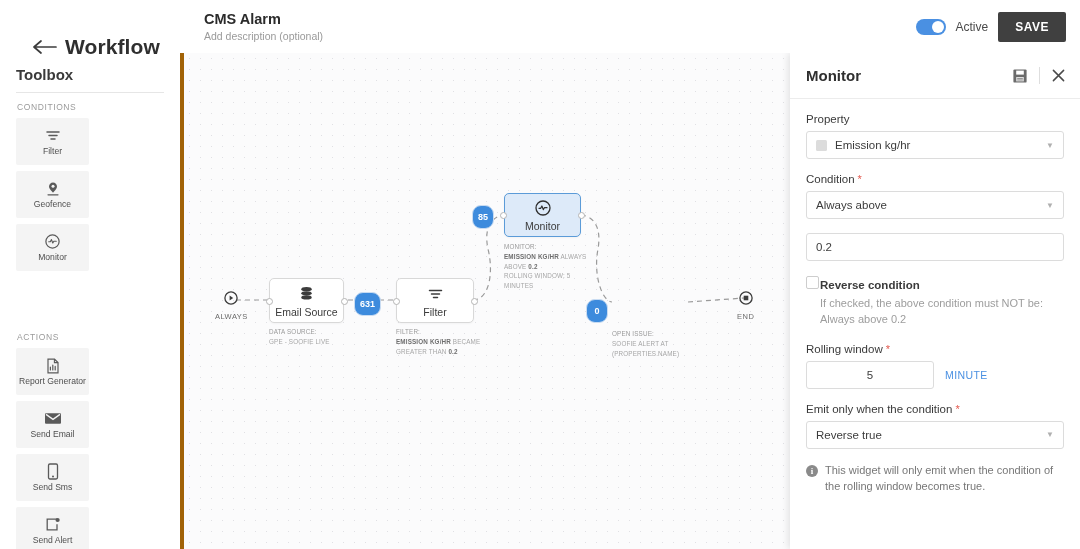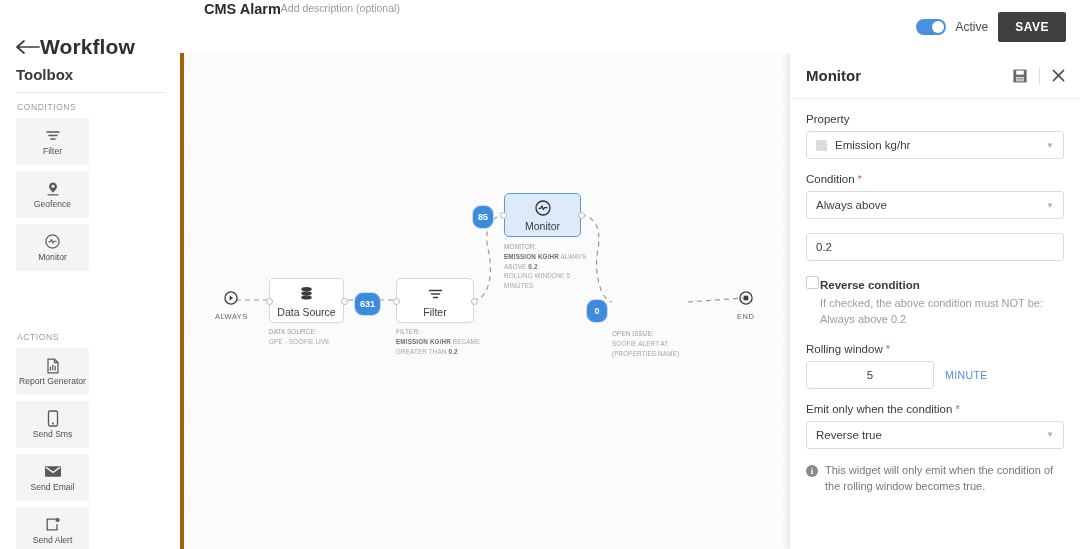--- a/index.html
+++ b/index.html
@@ -14,26 +14,26 @@
   #app { position: relative; width: 1080px; height: 549px; }
 
   
   .topbar {
     position: absolute; top: 0; left: 0; width: 1080px; height: 53px;
     background: #fff; display: flex; align-items: center;
     z-index: 40;
   }
   .tb-left {
     width: 184px; height: 53px; display: flex; align-items: center;
-    padding-left: 14px; gap: 0; margin-top: 41px;
+    padding-left: 31px; gap: 8px; margin-top: 41px;
   }
   .back-arrow { width: 26px; height: 22px; cursor: pointer; color:#3c3c3c; display:flex; align-items:center;}
   .wf-title { font-size: 21px; font-weight: 600; color: #2f2f2f; letter-spacing: .1px; }
 
-  .tb-mid { padding-left: 20px; display: flex; flex-direction: row; justify-content: center; height: 53px; }
+  .tb-mid { padding-left: 20px; display: flex; flex-direction: column; justify-content: center; height: 53px; }
   .doc-title { font-size: 14.5px; font-weight: 600; color: #2b2b2b; line-height: 1.25; }
   .doc-sub { font-size: 10.5px; color: #9a9a9a; line-height: 1.4; margin-top: 1px; }
 
   .tb-right {
     margin-left: auto; display: flex; align-items: center; gap: 10px;
     padding-right: 14px; height: 53px;
   }
   .toggle {
     width: 30px; height: 16px; border-radius: 9px; background: #4a90e2;
     position: relative; cursor: pointer; flex: none;
@@ -228,35 +228,35 @@
           <svg width="14" height="16" viewBox="0 0 14 16">
               <path d="M2 1.2h6.5L12 4.6v10.2H2z" fill="none" stroke="#5a5a5a" stroke-width="1.2"></path>
               <path d="M8.4 1.2v3.4H12" fill="none" stroke="#5a5a5a" stroke-width="1.1"></path>
               <path d="M4.4 12V9M6.8 12V7M9.2 12v-3.6" stroke="#5a5a5a" stroke-width="1.2" stroke-linecap="round"></path>
             </svg>
         </span>
         <span class="tl">Report Generator</span>
       </div>
       <div class="tile">
         <span class="ic">
+          <svg width="18" height="13" viewBox="0 0 18 13">
+              <rect x="1" y="1.2" width="16" height="10.6" rx="1" fill="#5a5a5a"></rect>
+              <path d="M2 2.4l7 5 7-5" stroke="#f4f4f4" stroke-width="1.3" fill="none"></path>
+            </svg>
+        </span>
+        <span class="tl">Send Email</span>
+      </div>
+      <div class="tile">
+        <span class="ic">
           <svg width="12" height="17" viewBox="0 0 12 17">
               <rect x="1.5" y="1" width="9" height="15" rx="1.4" fill="none" stroke="#5a5a5a" stroke-width="1.3"></rect>
               <circle cx="6" cy="13.4" r="1" fill="#5a5a5a"></circle>
             </svg>
         </span>
         <span class="tl">Send Sms</span>
-      </div>
-      <div class="tile">
-        <span class="ic">
-          <svg width="18" height="13" viewBox="0 0 18 13">
-              <rect x="1" y="1.2" width="16" height="10.6" rx="1" fill="#5a5a5a"></rect>
-              <path d="M2 2.4l7 5 7-5" stroke="#f4f4f4" stroke-width="1.3" fill="none"></path>
-            </svg>
-        </span>
-        <span class="tl">Send Email</span>
       </div>
       <div class="tile">
         <span class="ic">
           <svg width="16" height="16" viewBox="0 0 16 16">
               <path d="M12 2.2H2.2v10.6H12V7.2" fill="none" stroke="#5a5a5a" stroke-width="1.3"></path>
               <circle cx="12.6" cy="3" r="2.1" fill="#5a5a5a"></circle>
             </svg>
         </span>
         <span class="tl">Send Alert</span>
       </div>
@@ -289,21 +289,21 @@
     </div>
 
     <div class="node" style="left:85px; top:225px; width:75px; height:45px;">
       <span class="nic">
         <svg width="15" height="16" viewBox="0 0 15 16">
             <ellipse cx="7.5" cy="3.2" rx="5.2" ry="2.1" fill="#3c3c3c"></ellipse>
             <ellipse cx="7.5" cy="7.3" rx="5.2" ry="2.1" fill="#3c3c3c"></ellipse>
             <ellipse cx="7.5" cy="11.4" rx="5.2" ry="2.1" fill="#3c3c3c"></ellipse>
           </svg>
       </span>
-      <span class="nlbl">Data Source</span>
+      <span class="nlbl">Email Source</span>
       <span class="port" style="left:-4.5px; top:19px;"></span>
       <span class="port" style="right:-4.5px; top:19px;"></span>
     </div>
     <div class="nodecap" style="left:85px; top:274px;">
       <div class="hd">DATA SOURCE:</div>
       <div>GPE - SOOFIE LIVE</div>
     </div>
 
     <div class="badge" style="left:170px; top:239px;">631</div>
 

